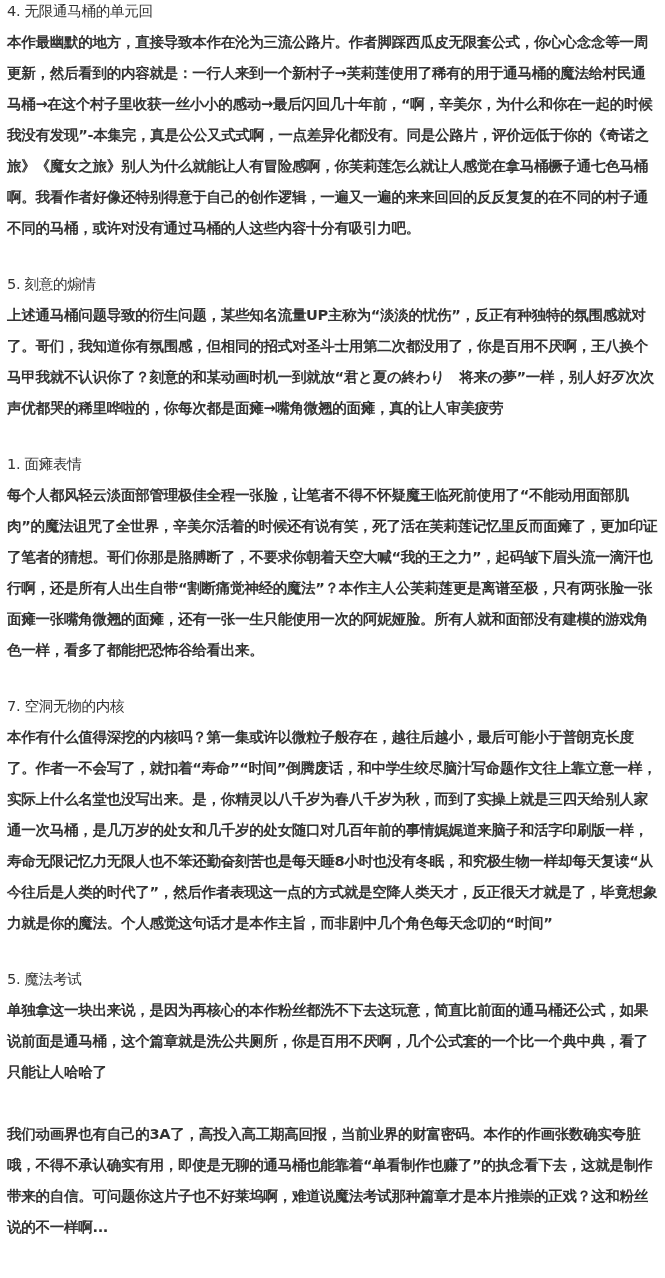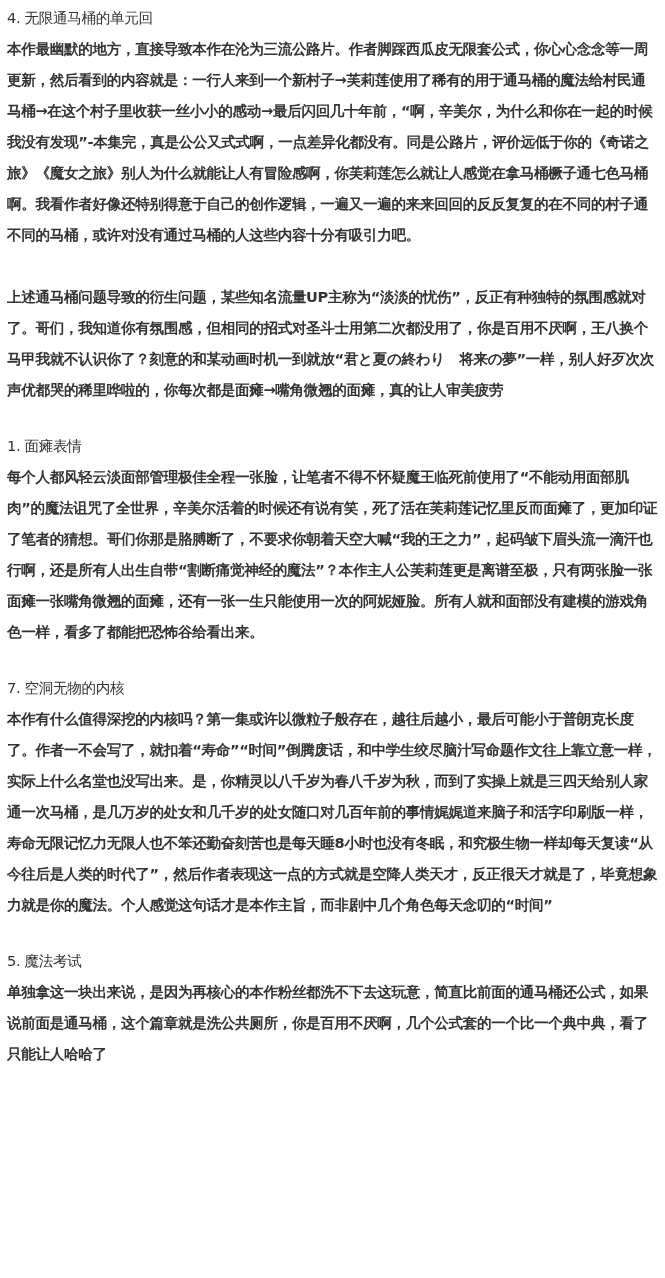--- a/index.html
+++ b/index.html
@@ -26,27 +26,28 @@
   }
   .section-body { margin: 0; font-weight: bold; }
   .gap { height: 31px; }
   .gap-lg { height: 31px; }
 </style>
 </head>
 <body>
 
 <div class="article">
 
-  <div class="section" style="padding-top:8px;">
+  <div class="section" style="padding-top:1px;">
     <h3 class="section-title">4. 无限通马桶的单元回</h3>
     <p class="section-body">本作最幽默的地方，直接导致本作在沦为三流公路片。作者脚踩西瓜皮无限套公式，你心心念念等一周更新，然后看到的内容就是：一行人来到一个新村子→芙莉莲使用了稀有的用于通马桶的魔法给村民通马桶→在这个村子里收获一丝小小的感动→最后闪回几十年前，“啊，辛美尔，为什么和你在一起的时候我没有发现”-本集完，真是公公又式式啊，一点差异化都没有。同是公路片，评价远低于你的《奇诺之旅》《魔女之旅》别人为什么就能让人有冒险感啊，你芙莉莲怎么就让人感觉在拿马桶橛子通七色马桶啊。我看作者好像还特别得意于自己的创作逻辑，一遍又一遍的来来回回的反反复复的在不同的村子通不同的马桶，或许对没有通过马桶的人这些内容十分有吸引力吧。</p>
   </div>
   <div class="gap"></div>
 
   <div class="section">
+    <h3 class="section-title">5. 刻意的煽情</h3>
     <p class="section-body">上述通马桶问题导致的衍生问题，某些知名流量UP主称为“淡淡的忧伤”，反正有种独特的氛围感就对了。哥们，我知道你有氛围感，但相同的招式对圣斗士用第二次都没用了，你是百用不厌啊，王八换个马甲我就不认识你了？刻意的和某动画时机一到就放“君と夏の終わり　将来の夢”一样，别人好歹次次声优都哭的稀里哗啦的，你每次都是面瘫→嘴角微翘的面瘫，真的让人审美疲劳</p>
   </div>
   <div class="gap"></div>
 
   <div class="section">
     <h3 class="section-title">1. 面瘫表情</h3>
     <p class="section-body">每个人都风轻云淡面部管理极佳全程一张脸，让笔者不得不怀疑魔王临死前使用了“不能动用面部肌肉”的魔法诅咒了全世界，辛美尔活着的时候还有说有笑，死了活在芙莉莲记忆里反而面瘫了，更加印证了笔者的猜想。哥们你那是胳膊断了，不要求你朝着天空大喊“我的王之力”，起码皱下眉头流一滴汗也行啊，还是所有人出生自带“割断痛觉神经的魔法”？本作主人公芙莉莲更是离谱至极，只有两张脸一张面瘫一张嘴角微翘的面瘫，还有一张一生只能使用一次的阿妮娅脸。所有人就和面部没有建模的游戏角色一样，看多了都能把恐怖谷给看出来。</p>
   </div>
   <div class="gap"></div>
 
@@ -56,16 +57,17 @@
   </div>
   <div class="gap"></div>
 
   <div class="section">
     <h3 class="section-title">5. 魔法考试</h3>
     <p class="section-body">单独拿这一块出来说，是因为再核心的本作粉丝都洗不下去这玩意，简直比前面的通马桶还公式，如果说前面是通马桶，这个篇章就是洗公共厕所，你是百用不厌啊，几个公式套的一个比一个典中典，看了只能让人哈哈了</p>
   </div>
   <div class="gap"></div>
 
   <div class="section">
+    <p class="section-body">我们动画界也有自己的3A了，高投入高工期高回报，当前业界的财富密码。本作的作画张数确实夸脏哦，不得不承认确实有用，即使是无聊的通马桶也能靠着“单看制作也赚了”的执念看下去，这就是制作带来的自信。可问题你这片子也不好莱坞啊，难道说魔法考试那种篇章才是本片推崇的正戏？这和粉丝说的不一样啊...</p>
   </div>
   <div class="gap-lg"></div>
 
 </div>
 
 </body></html>

